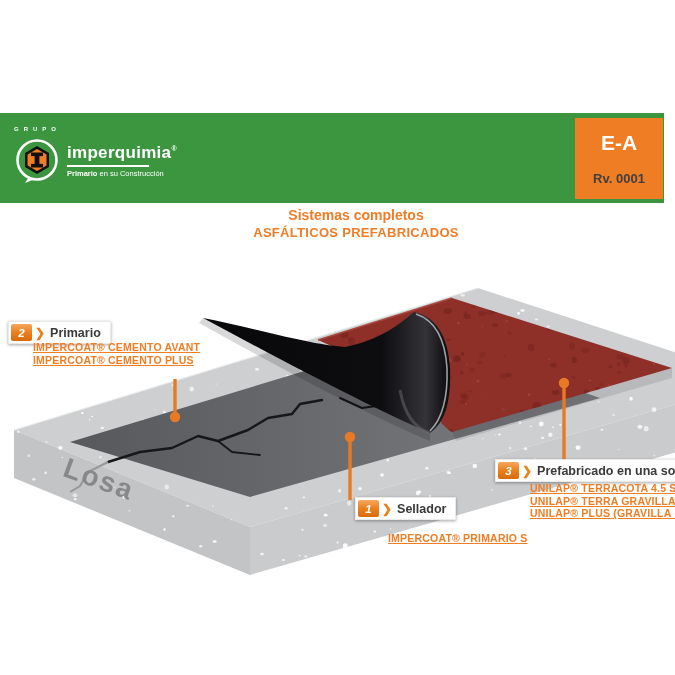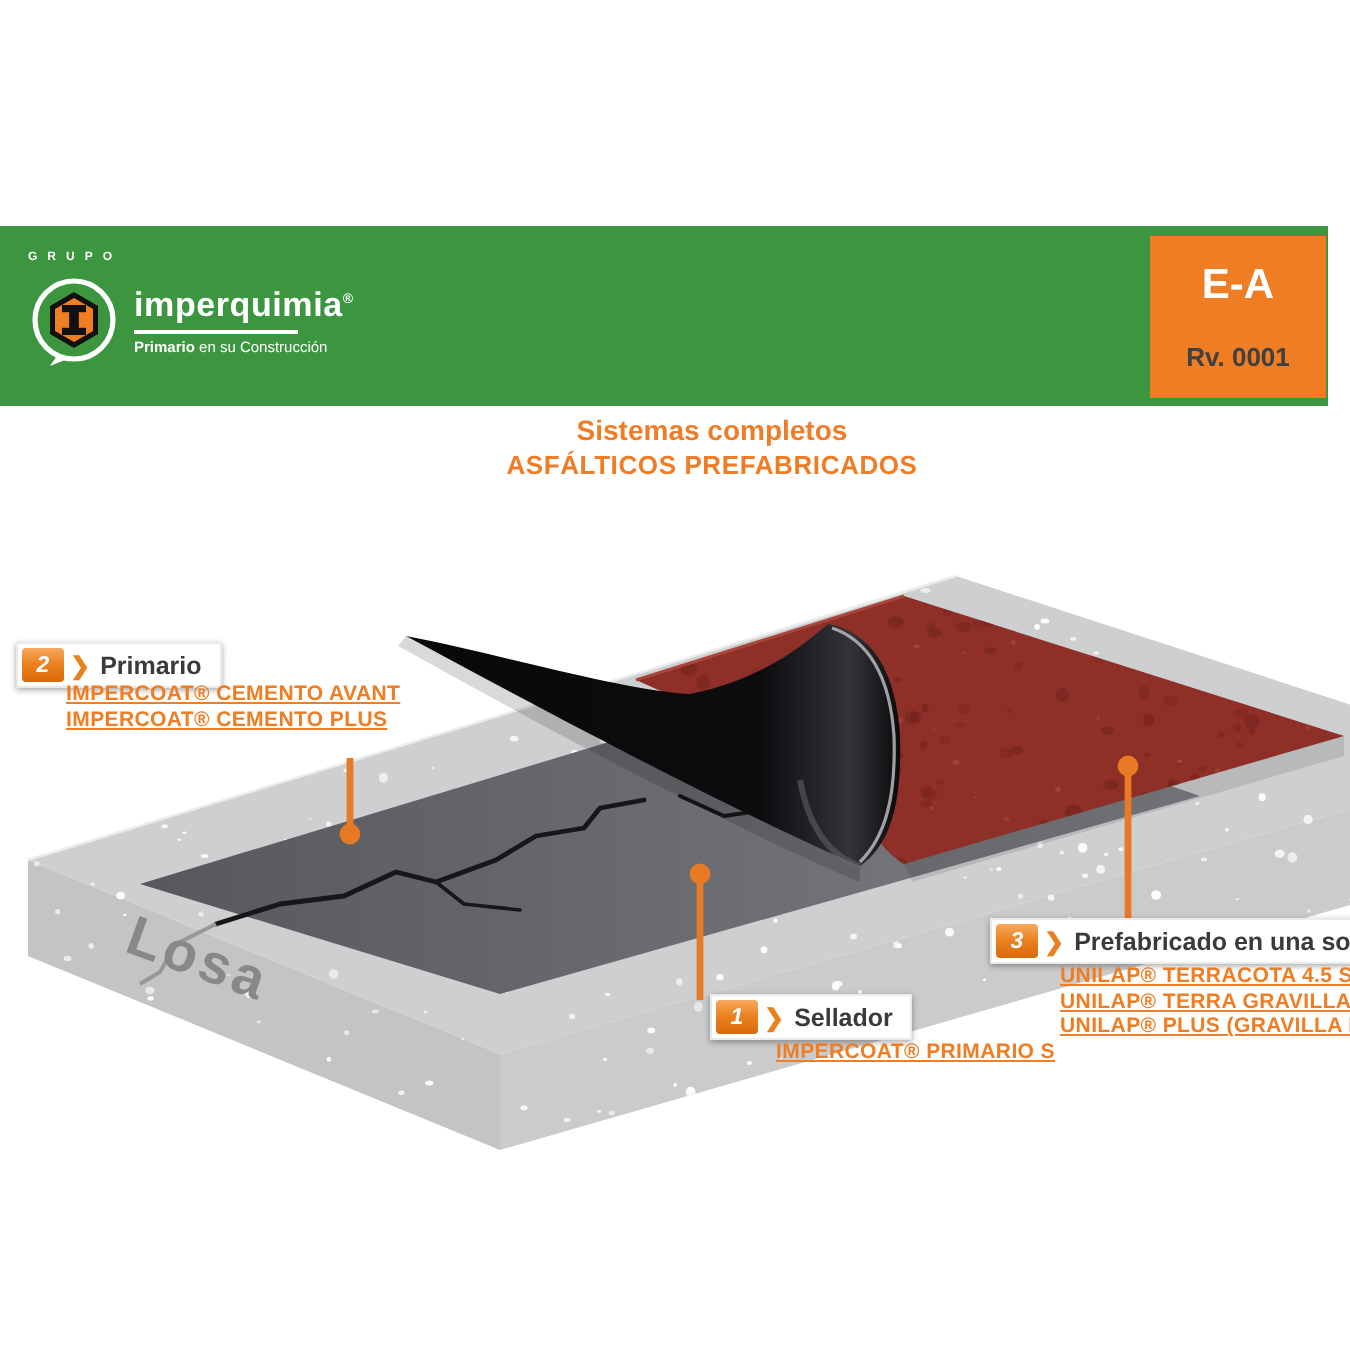--- a/index.html
+++ b/index.html
@@ -758,17 +758,17 @@
     <div>UNILAP® TERRACOTA 4.5 SBS</div>
     <div>UNILAP® TERRA GRAVILLA</div>
     <div>UNILAP® PLUS (GRAVILLA RO)</div>
   </div>
 
   <div class="callout-label" style="left:355px;top:497px;">
     <span class="badge">1</span>
     <span class="chev">❯</span>
     <span>Sellador</span>
   </div>
-  <div class="products" style="left:388px;top:520px;">
+  <div class="products" style="left:388px;top:532px;">
     <div>IMPERCOAT® PRIMARIO S</div>
   </div>
 
 </div>
 
 </body></html>

